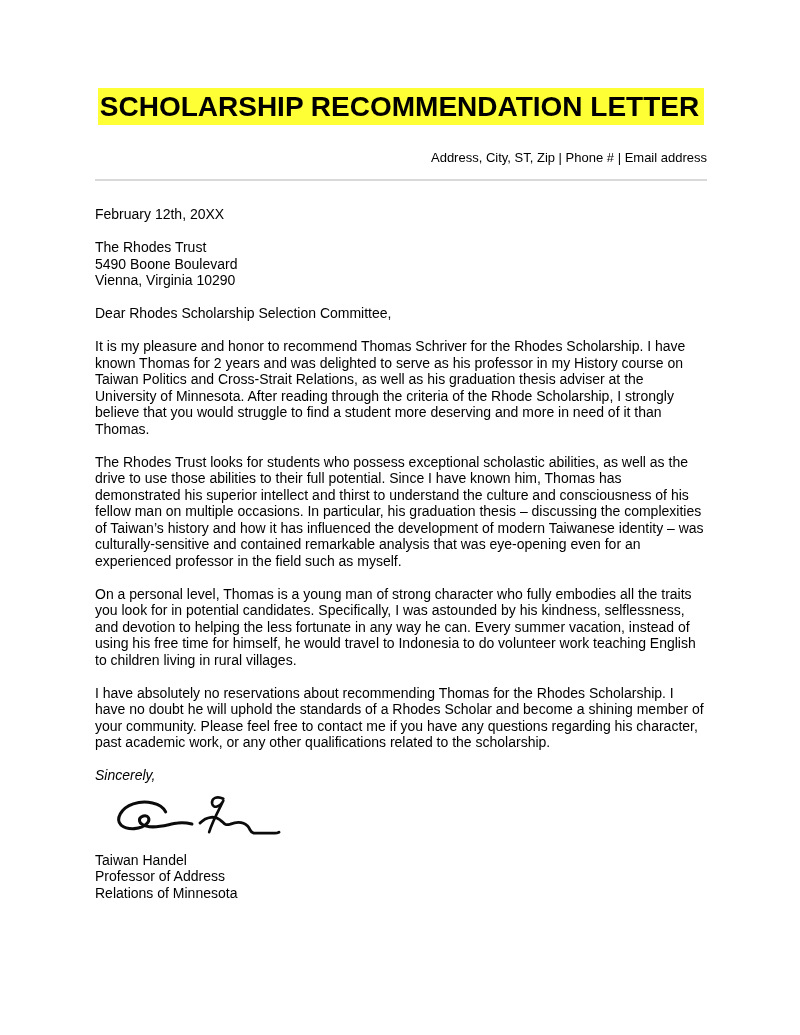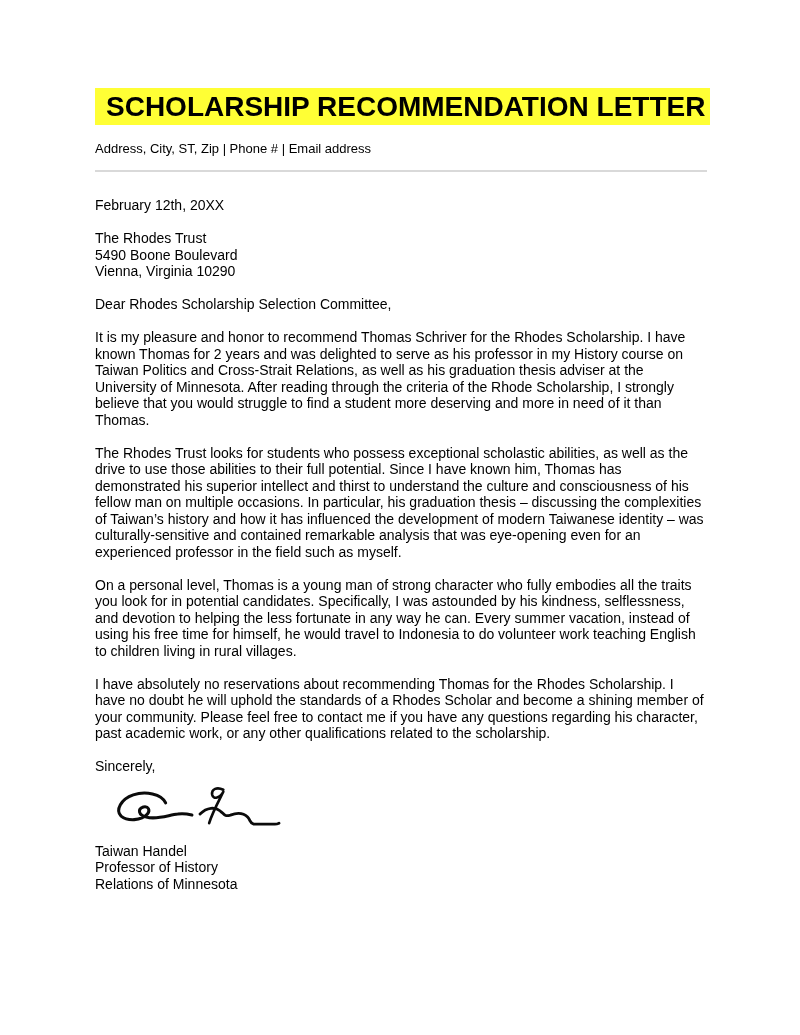--- a/index.html
+++ b/index.html
@@ -14,43 +14,43 @@
     box-sizing: border-box;
     padding: 88px 93px 0 95px;
     overflow: hidden;
   }
   .title-wrap { text-align: center; }
   .title {
     display: inline-block;
     font-size: 28px;
     font-weight: bold;
     line-height: 33px;
-    padding: 2px 5px 2px 11px;
+    padding: 2px 5px 2px 2px;
     white-space: nowrap;
   }
   .contact {
-    text-align: left;
+    text-align: right;
     font-size: 13px;
     line-height: 15px;
-    margin-top: 16px;
+    margin-top: 25px;
   }
   .divider {
     border: none;
     margin: 14px 0 0 0;
     height: 2px;
   }
   .letter-body {
     font-size: 14px;
     line-height: 16.5px;
     margin-top: 25px;
   }
   .letter-body p { margin: 0 0 16.5px 0; }
   .addr-line, .signoff-line { line-height: 16.5px; }
   .address { margin-bottom: 16.5px; }
-  .closing { margin-bottom: 0 !important; }
+  .closing { margin-bottom: 0 !important; font-style: italic; }
   .signature {
     margin: 10px 0 8px 16px;
     height: 50px;
     width: 170px;
   }
   .signature svg { display: block; }
 </style>
 </head>
 <body>
 
@@ -86,18 +86,18 @@
     <div class="signature">
       <svg width="170" height="50" viewBox="0 0 168 48" fill="none" stroke="#0b0b0b" stroke-linecap="round" stroke-linejoin="round">
         <path d="M54,17 C50,8 34,5 22,9 C10,13 4,24 10,30 C16,35 30,35 36,28 C39,24 37,20 32,21 C26,23 27,29 35,31 C45,34 57,29 66,28 C72,27 76,28 80,29" stroke-width="3"></path>
         <path d="M111,4 C105,1 99,3 100,9 C101,14 108,12 111,6 C106,16 100,27 97,37" stroke-width="2.6"></path>
         <path d="M88,28 C95,21 103,21 108,25 C112,28 112,31 118,29 C126,26 131,27 135,31 C138,34 137,37 141,38 L162,38 C164,38 165,37.5 166,37" stroke-width="2.8"></path>
       </svg>
     </div>
 
     <div class="signoff">
       <div class="signoff-line">Taiwan Handel</div>
-      <div class="signoff-line">Professor of History</div>
+      <div class="signoff-line">Professor of Address</div>
       <div class="signoff-line">Relations of Minnesota</div>
     </div>
 
   </main>
 </div>
 
 </body></html>

